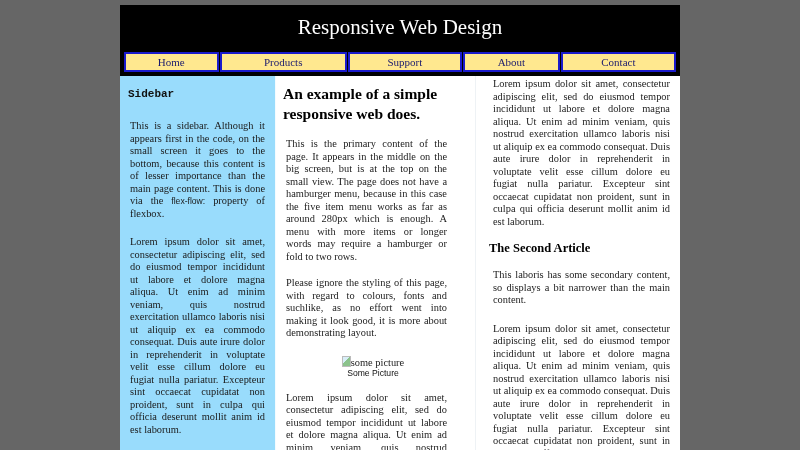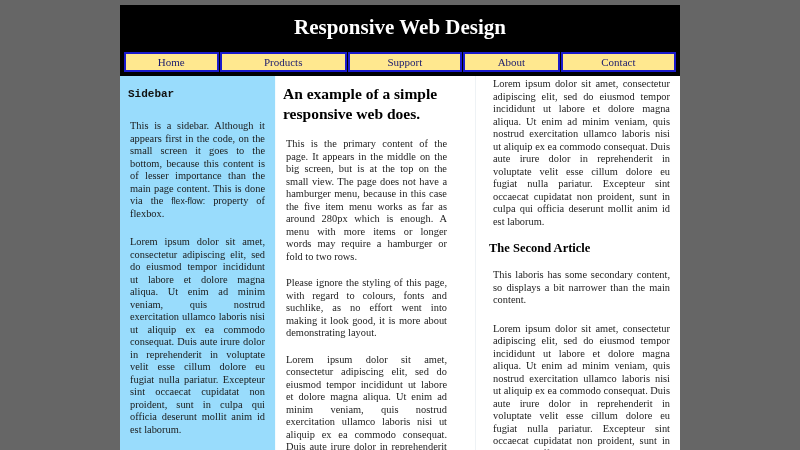--- a/index.html
+++ b/index.html
@@ -23,21 +23,21 @@
     .site-header {
       background: #000000;
       color: #ffffff;
       height: 43px;
       text-align: center;
     }
     .site-header h1 {
       margin: 0;
       padding-top: 10px;
       font-size: 21px;
-      font-weight: bold;
+      font-weight: normal;
       font-family: "Liberation Serif", serif;
       line-height: 24px;
     }
     .nav {
       display: flex;
       background: #000000;
       height: 20px;
       padding: 4px;
     }
     .nav-item {
@@ -169,20 +169,24 @@
     <aside class="sidebar">
       <h2>Sidebar</h2>
       <p><span>This is a sidebar. Although it appears first in the code, on the small screen it goes to the bottom, because this content is of lesser importance than the main page content. This is done via the </span><code>flex-flow:</code><span> property of flexbox.</span></p>
       <p>Lorem ipsum dolor sit amet, consectetur adipiscing elit, sed do eiusmod tempor incididunt ut labore et dolore magna aliqua. Ut enim ad minim veniam, quis nostrud exercitation ullamco laboris nisi ut aliquip ex ea commodo consequat. Duis aute irure dolor in reprehenderit in voluptate velit esse cillum dolore eu fugiat nulla pariatur. Excepteur sint occaecat cupidatat non proident, sunt in culpa qui officia deserunt mollit anim id est laborum.</p>
     </aside>
 
     <main class="main">
       <h2>An example of a simple responsive web does.</h2>
       <p>This is the primary content of the page. It appears in the middle on the big screen, but is at the top on the small view. The page does not have a hamburger menu, because in this case the five item menu works as far as around 280px which is enough. A menu with more items or longer words may require a hamburger or fold to two rows.</p>
       <p>Please ignore the styling of this page, with regard to colours, fonts and suchlike, as no effort went into making it look good, it is more about demonstrating layout.</p>
+      <div class="figure">
+        <div class="img-alt"><span class="broken-img"></span><span>some picture</span></div>
+        <div class="caption">Some Picture</div>
+      </div>
       <p>Lorem ipsum dolor sit amet, consectetur adipiscing elit, sed do eiusmod tempor incididunt ut labore et dolore magna aliqua. Ut enim ad minim veniam, quis nostrud exercitation ullamco laboris nisi ut aliquip ex ea commodo consequat. Duis aute irure dolor in reprehenderit in voluptate velit esse cillum dolore eu fugiat nulla pariatur. Excepteur sint occaecat cupidatat non proident, sunt in culpa qui officia deserunt mollit anim id est laborum.</p>
     </main>
 
     <section class="secondary">
       <p class="first">Lorem ipsum dolor sit amet, consectetur adipiscing elit, sed do eiusmod tempor incididunt ut labore et dolore magna aliqua. Ut enim ad minim veniam, quis nostrud exercitation ullamco laboris nisi ut aliquip ex ea commodo consequat. Duis aute irure dolor in reprehenderit in voluptate velit esse cillum dolore eu fugiat nulla pariatur. Excepteur sint occaecat cupidatat non proident, sunt in culpa qui officia deserunt mollit anim id est laborum.</p>
       <h3>The Second Article</h3>
       <p class="gap">This laboris has some secondary content, so displays a bit narrower than the main content.</p>
       <p class="gap2">Lorem ipsum dolor sit amet, consectetur adipiscing elit, sed do eiusmod tempor incididunt ut labore et dolore magna aliqua. Ut enim ad minim veniam, quis nostrud exercitation ullamco laboris nisi ut aliquip ex ea commodo consequat. Duis aute irure dolor in reprehenderit in voluptate velit esse cillum dolore eu fugiat nulla pariatur. Excepteur sint occaecat cupidatat non proident, sunt in culpa qui officia deserunt mollit anim id est laborum.</p>
 
     </section>

